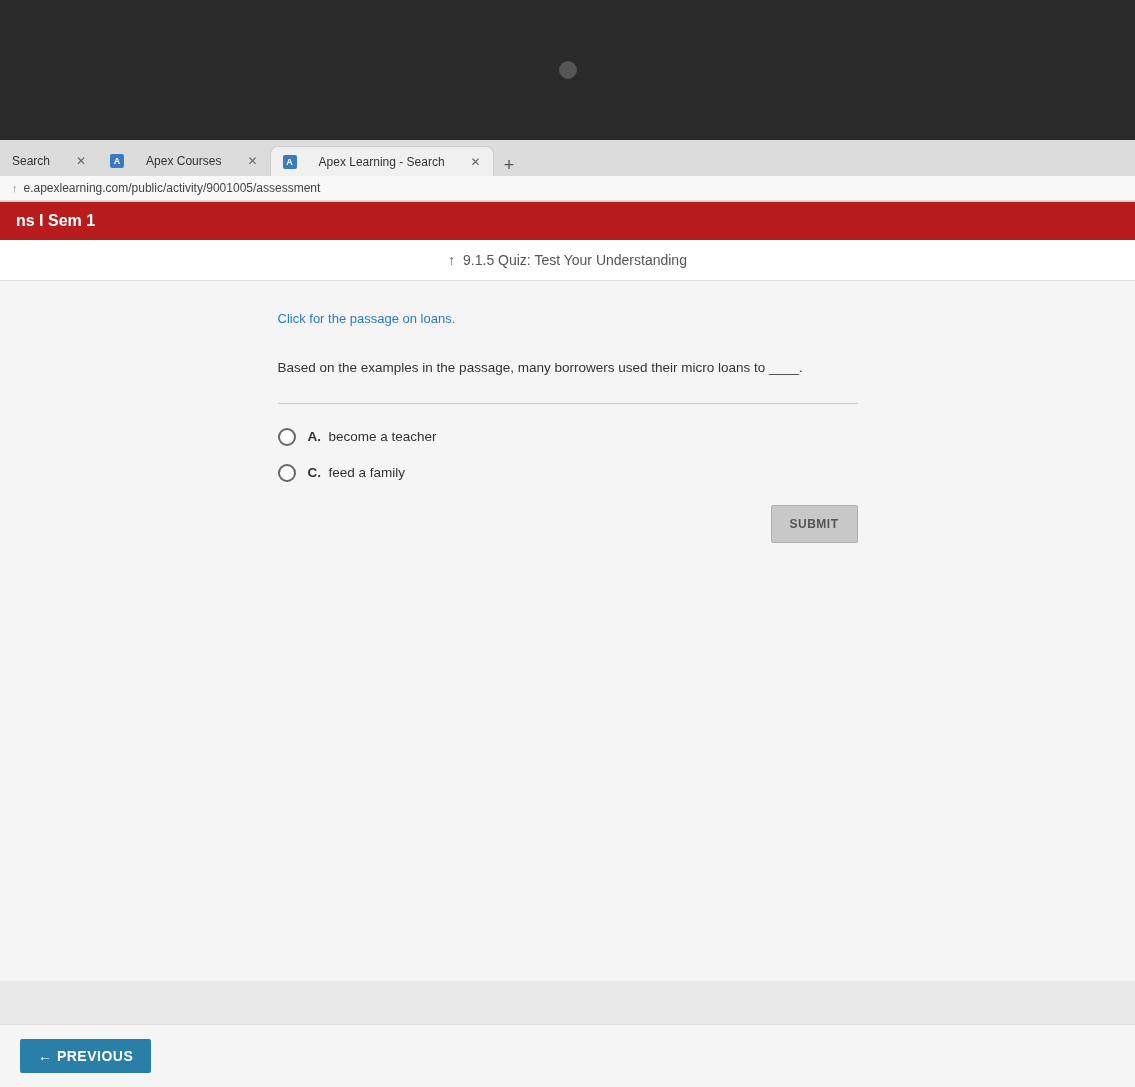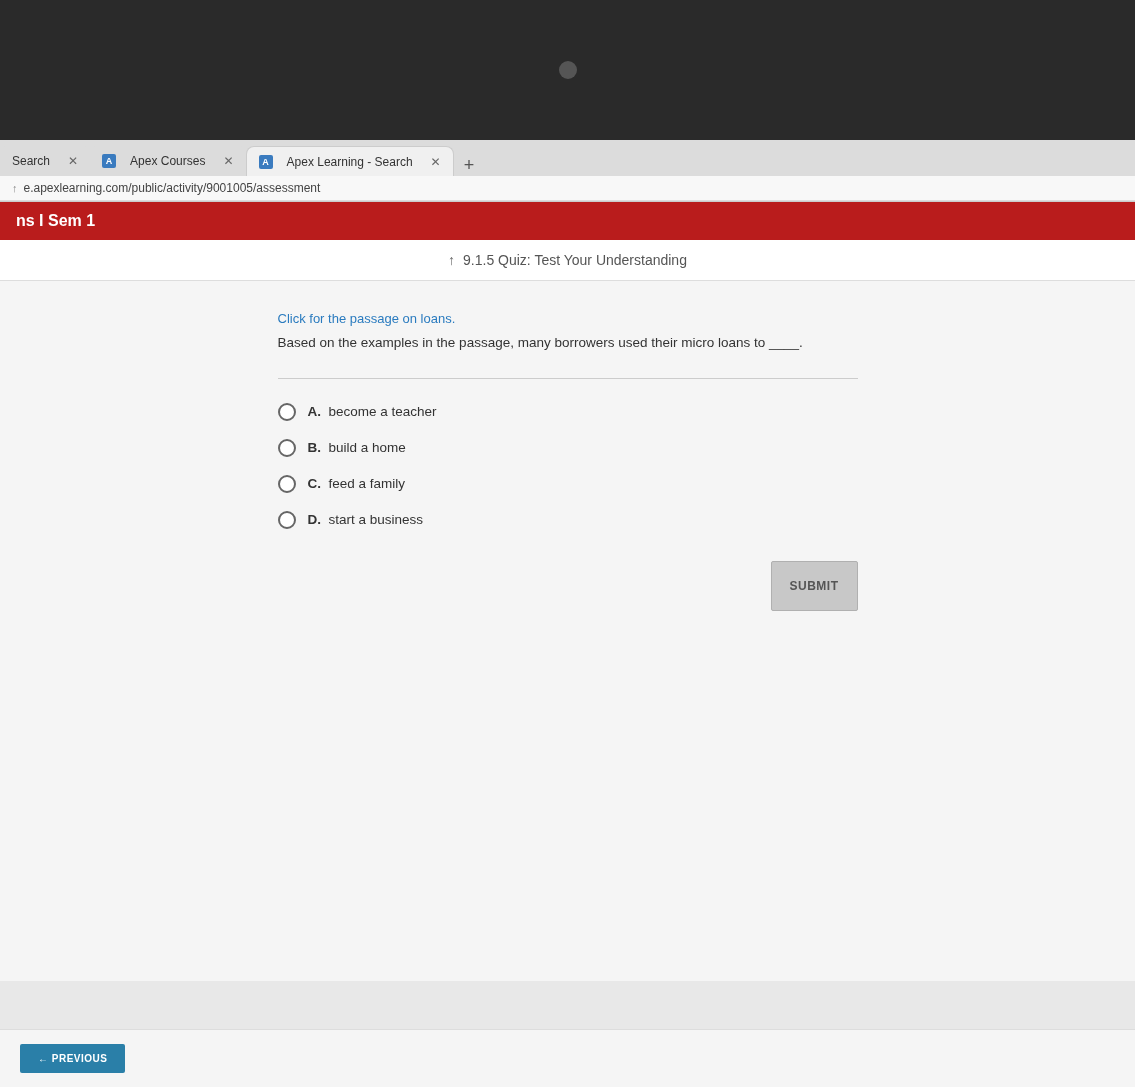--- a/index.html
+++ b/index.html
@@ -47,21 +47,21 @@
 
     .tab {
       display: flex;
       align-items: center;
       padding: 5px 12px;
       font-size: 12px;
       color: #333;
       background: #dcdcdc;
       border-radius: 8px 8px 0 0;
       height: 30px;
-      gap: 14px;
+      gap: 22px;
       position: relative;
       cursor: pointer;
     }
 
     .tab.active {
       background: #f0f0f0;
       border: 1px solid #ccc;
       border-bottom: none;
     }
 
@@ -154,42 +154,42 @@
       font-weight: bold;
       color: #222;
       margin-bottom: 12px;
     }
 
     .passage-link {
       color: #2a7bbf;
       font-size: 13px;
       text-decoration: none;
       display: block;
-      margin-bottom: 6px;
+      margin-bottom: 31px;
       cursor: pointer;
     }
 
     .question-text {
       font-size: 13.5px;
       color: #333;
       line-height: 1.6;
       margin-bottom: 24px;
     }
 
     .divider {
       border: none;
       border-top: 1px solid #ccc;
       margin: 16px 0 24px 0;
     }
 
     .answer-options {
       display: flex;
       flex-direction: column;
       gap: 18px;
-      margin-bottom: 32px;
+      margin-bottom: 23px;
     }
 
     .answer-option {
       display: flex;
       align-items: center;
       gap: 12px;
       cursor: pointer;
     }
 
     .radio-btn {
@@ -215,21 +215,21 @@
       display: flex;
       justify-content: flex-end;
       padding-right: 0;
       margin-top: 10px;
     }
 
     .submit-btn {
       background: #c8c8c8;
       color: #555;
       border: 1px solid #b0b0b0;
-      padding: 17px 18px;
+      padding: 11px 18px;
       font-size: 12px;
       font-weight: bold;
       letter-spacing: 0.5px;
       cursor: pointer;
       border-radius: 2px;
     }
 
     
     .bottom-bar {
       background: #f5f5f5;
@@ -240,21 +240,21 @@
       position: fixed;
       bottom: 0;
       width: 1135px;
     }
 
     .prev-btn {
       background: #2a7fa8;
       color: white;
       border: none;
       padding: 9px 18px;
-      font-size: 10px;
+      font-size: 14px;
       font-weight: bold;
       cursor: pointer;
       border-radius: 2px;
       display: flex;
       align-items: center;
       gap: 6px;
       letter-spacing: 0.5px;
     }
   </style>
 </head>
@@ -313,43 +313,29 @@
     <div class="answer-options">
 
       <label class="answer-option">
         <div class="radio-btn"></div>
         <span class="option-label">
           <strong>A.</strong>
           &nbsp;<span>become a teacher</span>
         </span>
       </label>
 
-      <label class="answer-option">
-        <div class="radio-btn"></div>
-        <span class="option-label">
-          <strong>B.</strong>
-          &nbsp;<span>build a home</span>
-        </span>
-      </label>
 
       <label class="answer-option">
         <div class="radio-btn"></div>
         <span class="option-label">
           <strong>C.</strong>
           &nbsp;<span>feed a family</span>
         </span>
       </label>
 
-      <label class="answer-option">
-        <div class="radio-btn"></div>
-        <span class="option-label">
-          <strong>D.</strong>
-          &nbsp;<span>start a business</span>
-        </span>
-      </label>
 
     </div>
 
     <div class="submit-area">
       <button class="submit-btn">SUBMIT</button>
     </div>
 
   </div>
 </div>
 

